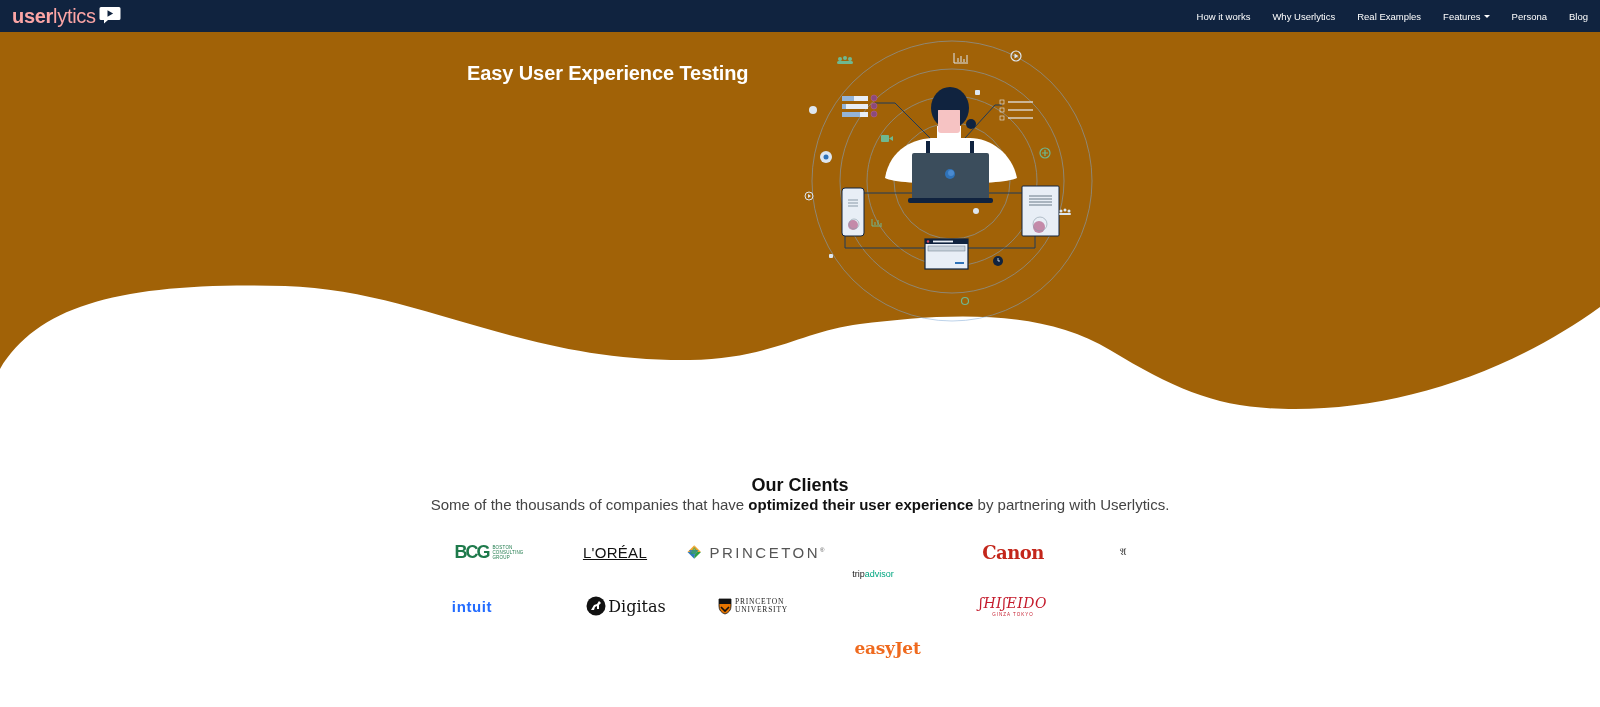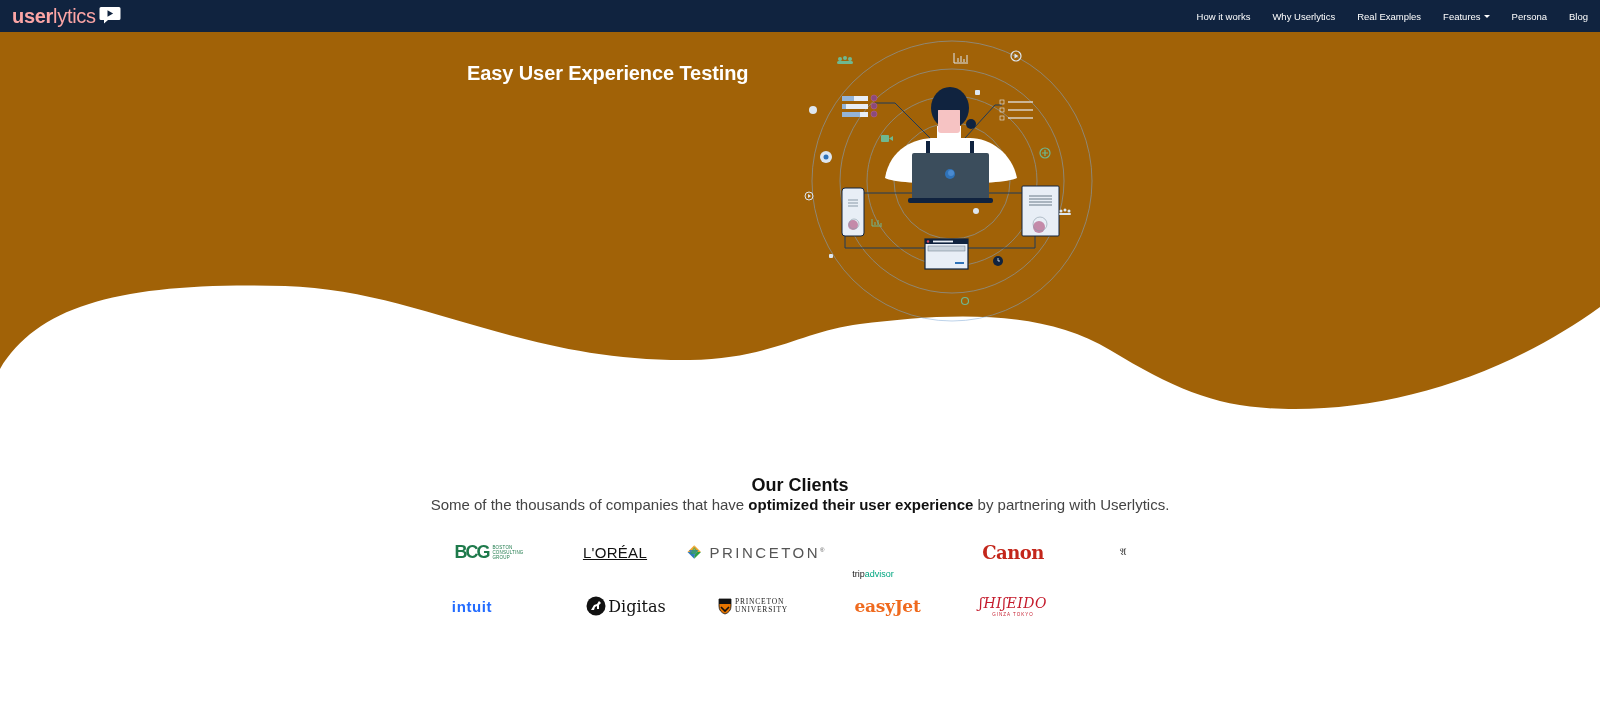--- a/index.html
+++ b/index.html
@@ -273,20 +273,20 @@
     <span class="digitas">Digitas</span>
   </div>
   <div class="logo" style="left:283px;width:80px;">
     <svg width="14" height="17" viewBox="0 0 14 17" style="margin-right:3px;">
       <path d="M1 1 H13 V8 Q13 14 7 16 Q1 14 1 8 Z" fill="#e77500" stroke="#111" stroke-width="0.8"></path>
       <path d="M1 1 H13 V6 H1 Z" fill="#111"></path>
       <path d="M3 9 L7 13 L11 9" stroke="#111" stroke-width="1.6" fill="none"></path>
     </svg>
     <span class="princeton"><span>PRINCETON</span><br><span>UNIVERSITY</span></span>
   </div>
-  <div class="logo" style="left:420px;width:75px;">
+  <div class="logo" style="left:420px;width:75px;margin-top:42px;">
     <span class="easyjet">easyJet</span>
   </div>
   <div class="logo shiseido" style="left:543px;width:80px;">
     <span class="s1">ʃHIʃEIDO</span>
     <span class="s2">GINZA TOKYO</span>
   </div>
 </div>
 
 </body></html>

